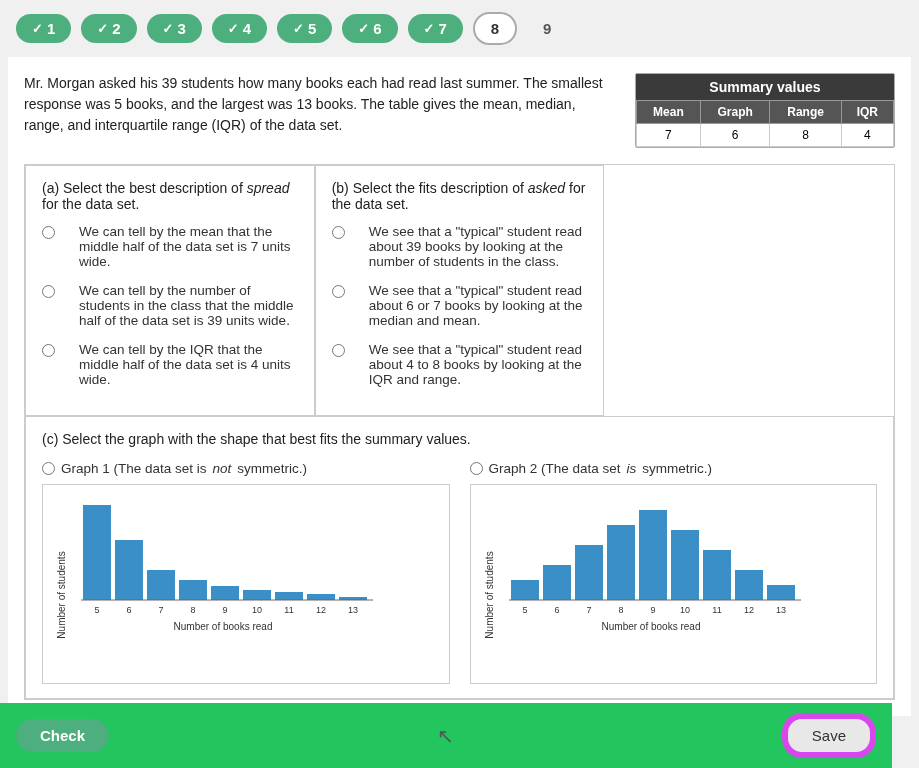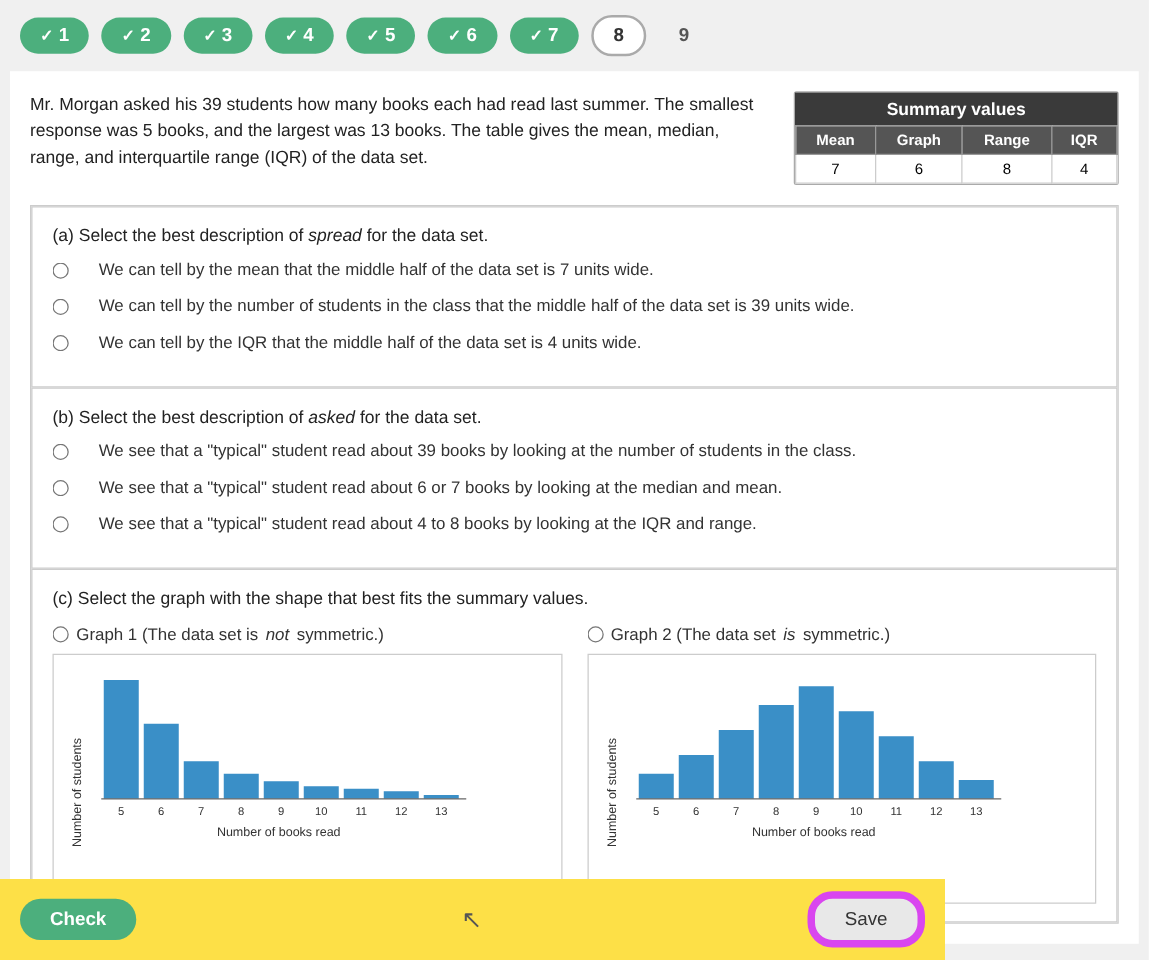--- a/index.html
+++ b/index.html
@@ -94,21 +94,21 @@
     .summary-table td {
       text-align: center;
       padding: 4px 10px;
       border: 1px solid #ccc;
       background: white;
     }
 
     
     .questions-grid {
       display: grid;
-      grid-template-columns: 1fr;
+      grid-template-columns: 1fr 1fr 1fr;
       border: 1px solid #ccc;
       margin-bottom: 0;
     }
     .question-cell {
       padding: 14px 16px;
       border: 1px solid #ccc;
     }
     .question-cell.full-width {
       grid-column: 1 / -1;
       border-top: 1px solid #ccc;
@@ -168,24 +168,24 @@
     .chart-svg {
       display: block;
     }
 
     
     .bottom-bar {
       display: flex;
       justify-content: space-between;
       align-items: center;
       padding: 10px 16px;
-      background: #fde047;
+      background: #22c55e;
       position: fixed;
       bottom: 0;
-      width: 756px;
+      width: 892px;
     }
     .check-btn {
       background: #4caf7d;
       color: white;
       border: none;
       border-radius: 20px;
       padding: 8px 24px;
       font-size: 15px;
       font-weight: bold;
       cursor: pointer;
@@ -283,21 +283,21 @@
         <span>We can tell by the number of students in the class that the middle half of the data set is 39 units wide.</span>
       </label>
       <label class="radio-option">
         <input type="radio" name="part_a" style="">
         <span>We can tell by the IQR that the middle half of the data set is 4 units wide.</span>
       </label>
     </div>
 
     <div class="question-cell">
       <div class="question-label">
-        <span>(b) Select the best description of </span><em>asked</em><span> for the data set.</span>
+        <span>(b) Select the fits description of </span><em>asked</em><span> for the data set.</span>
       </div>
       <label class="radio-option">
         <input type="radio" name="part_b" style="">
         <span>We see that a "typical" student read about 39 books by looking at the number of students in the class.</span>
       </label>
       <label class="radio-option">
         <input type="radio" name="part_b" style="">
         <span>We see that a "typical" student read about 6 or 7 books by looking at the median and mean.</span>
       </label>
       <label class="radio-option">

